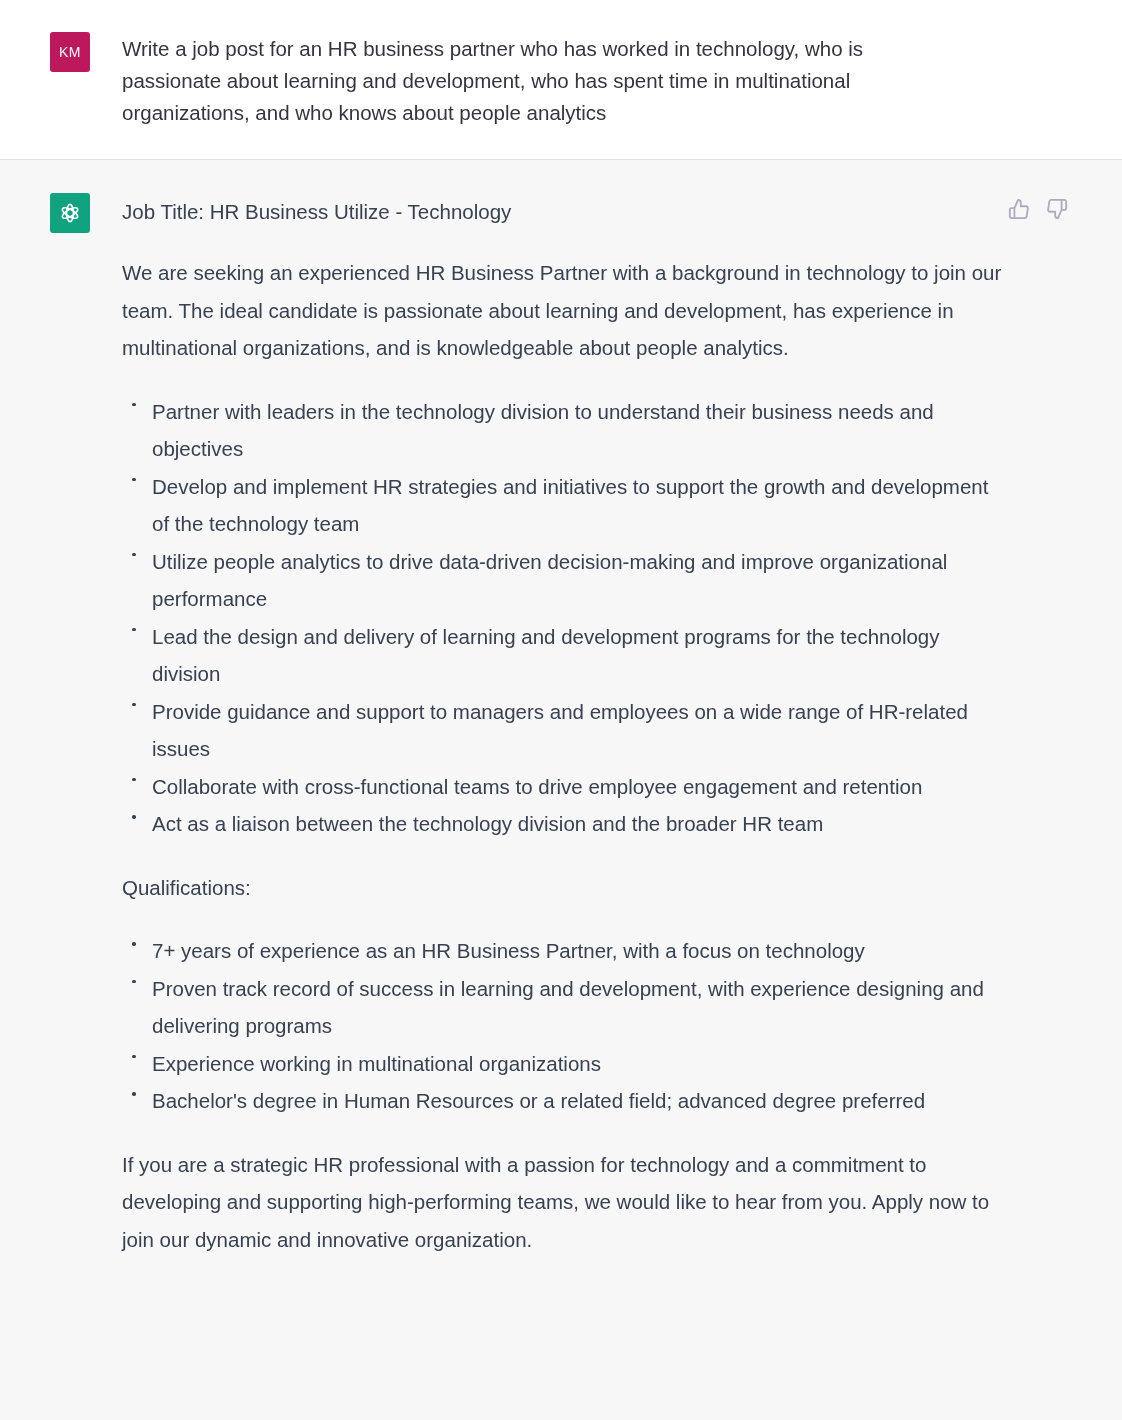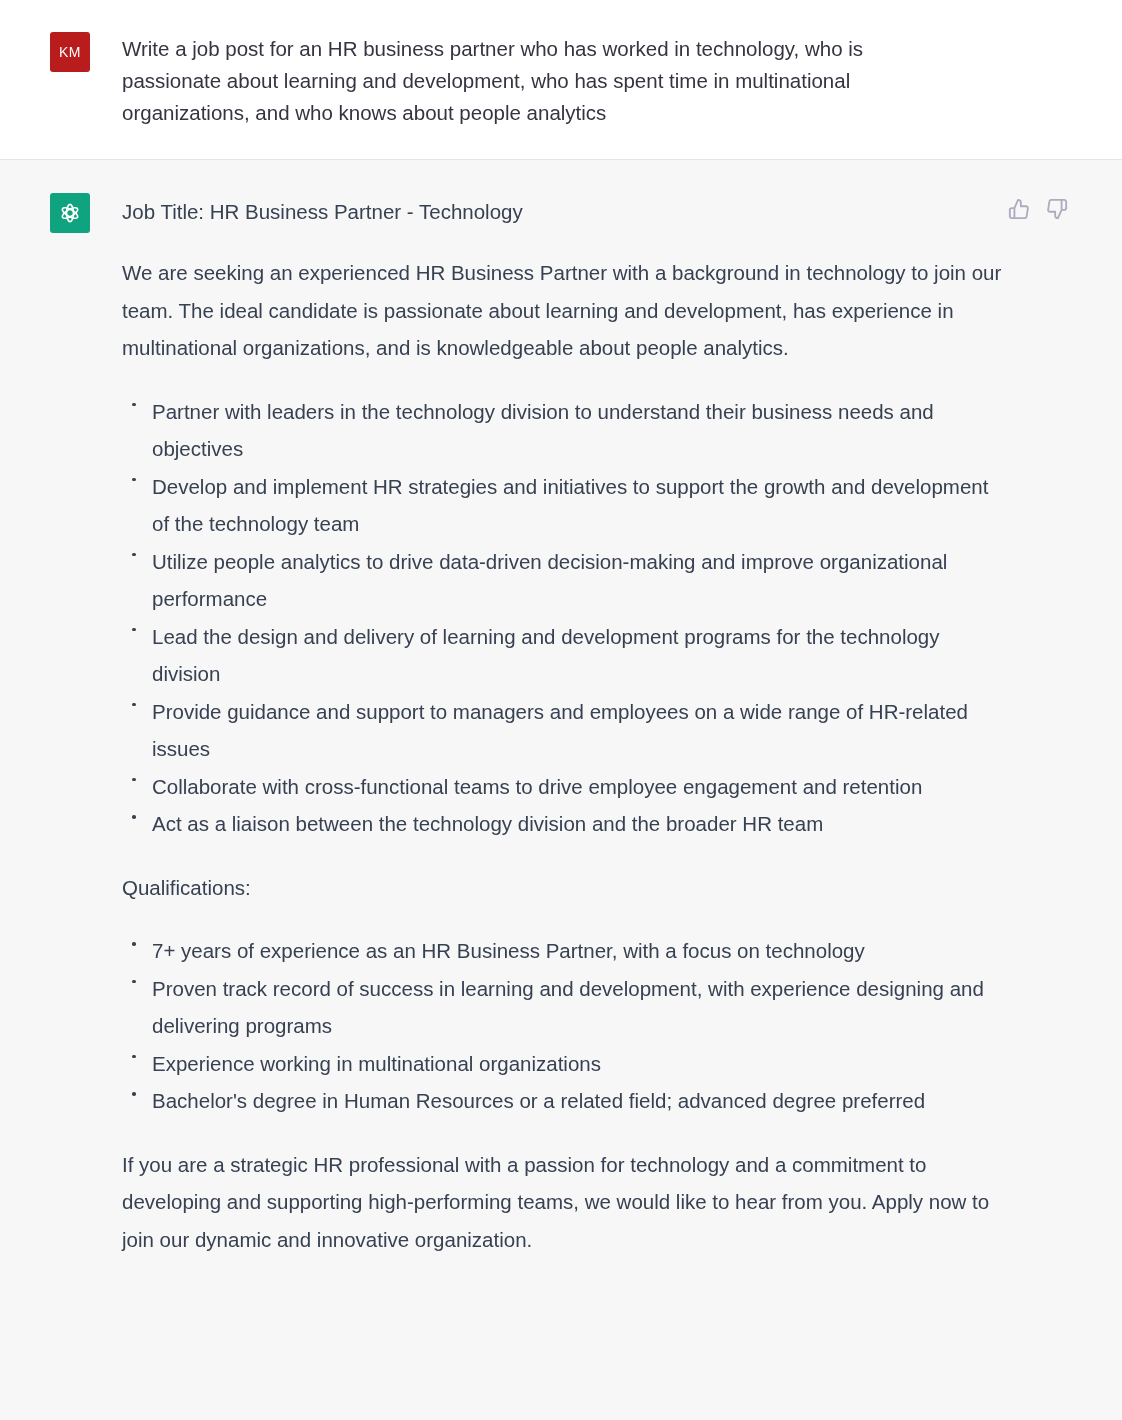--- a/index.html
+++ b/index.html
@@ -17,21 +17,21 @@
   }
   .assistant-row {
     background: #f7f7f8;
     position: relative;
     height: 1260px;
   }
   .avatar {
     position: absolute; left: 50px; width: 40px; height: 40px;
     border-radius: 3px; display: flex; align-items: center; justify-content: center;
   }
-  .user-avatar { top: 32px; background: #b91c1c; color: #fff; font-size: 14px; letter-spacing: 0.5px; }
+  .user-avatar { top: 32px; background: #be185d; color: #fff; font-size: 14px; letter-spacing: 0.5px; }
   .bot-avatar { top: 33px; background: #10a37f; }
   .user-text {
     position: absolute; left: 122px; top: 33px; width: 830px;
     font-size: 20.5px; line-height: 32px; color: #343541;
   }
   .content {
     position: absolute; left: 122px; top: 36px; width: 880px;
     font-size: 20.5px; color: #374151;
   }
   .job-title { line-height: 32px; margin: 0 0 26px 0; }
@@ -71,21 +71,21 @@
   <div class="feedback">
     <svg class="fb-btn" viewBox="0 0 24 24" fill="none" stroke="#acacbe" stroke-width="2" stroke-linecap="round" stroke-linejoin="round">
       <path d="M14 9V5a3 3 0 0 0-3-3l-4 9v11h11.28a2 2 0 0 0 2-1.7l1.38-9a2 2 0 0 0-2-2.3zM7 22H4a2 2 0 0 1-2-2v-7a2 2 0 0 1 2-2h3"></path>
     </svg>
     <svg class="fb-btn" viewBox="0 0 24 24" fill="none" stroke="#acacbe" stroke-width="2" stroke-linecap="round" stroke-linejoin="round">
       <path d="M10 15v4a3 3 0 0 0 3 3l4-9V2H5.72a2 2 0 0 0-2 1.7l-1.38 9a2 2 0 0 0 2 2.3zm7-13h2.67A2.31 2.31 0 0 1 22 4v7a2.31 2.31 0 0 1-2.33 2H17"></path>
     </svg>
   </div>
 
   <div class="content">
-    <p class="job-title">Job Title: HR Business Partner - Technology</p>
+    <p class="job-title">Job Title: HR Business Utilize - Technology</p>
     <p class="para">We are seeking an experienced HR Business Partner with a background in technology to join our team. The ideal candidate is passionate about learning and development, has experience in multinational organizations, and is knowledgeable about people analytics.</p>
     <ul>
       <li>Partner with leaders in the technology division to understand their business needs and objectives</li>
       <li>Develop and implement HR strategies and initiatives to support the growth and development of the technology team</li>
       <li>Utilize people analytics to drive data-driven decision-making and improve organizational performance</li>
       <li>Lead the design and delivery of learning and development programs for the technology division</li>
       <li>Provide guidance and support to managers and employees on a wide range of HR-related issues</li>
       <li>Collaborate with cross-functional teams to drive employee engagement and retention</li>
       <li>Act as a liaison between the technology division and the broader HR team</li>
     </ul>

